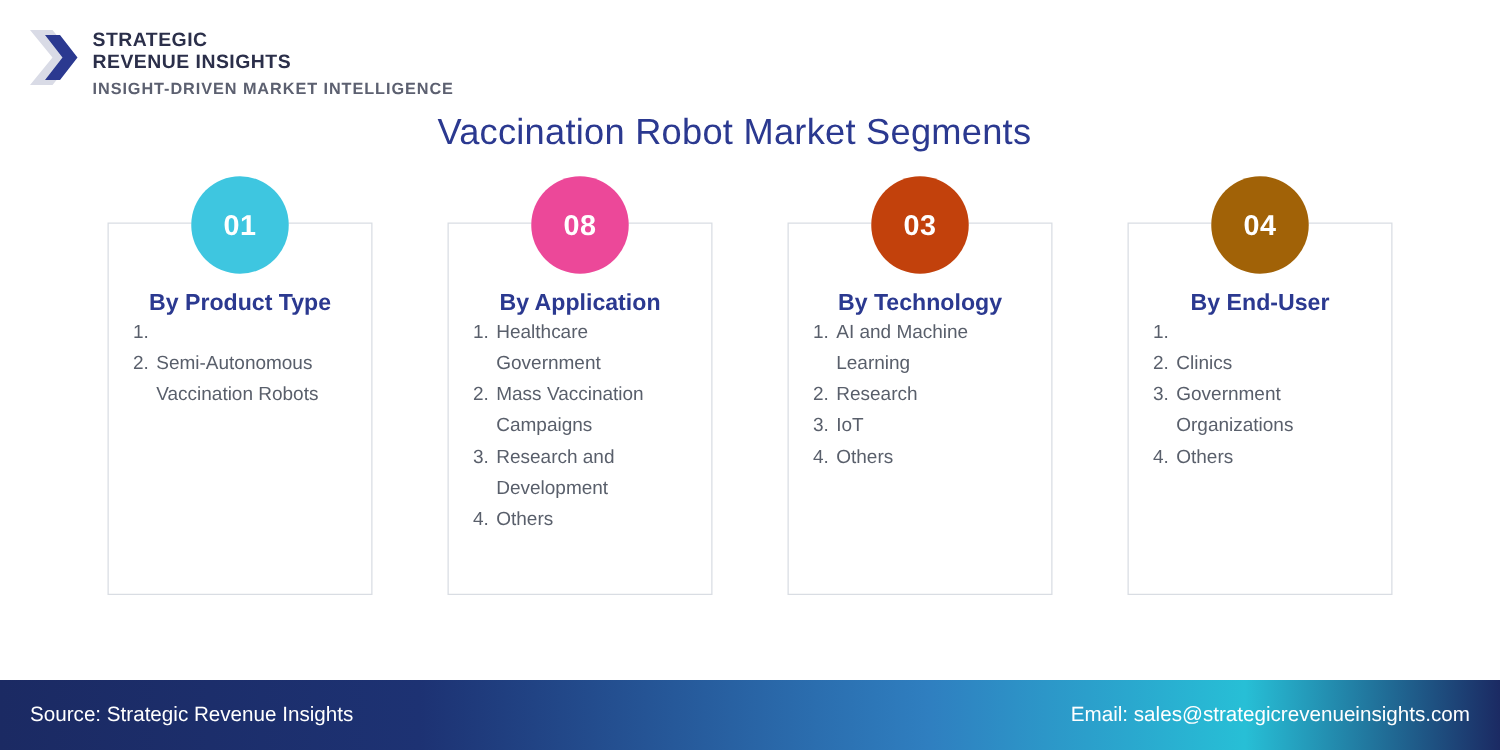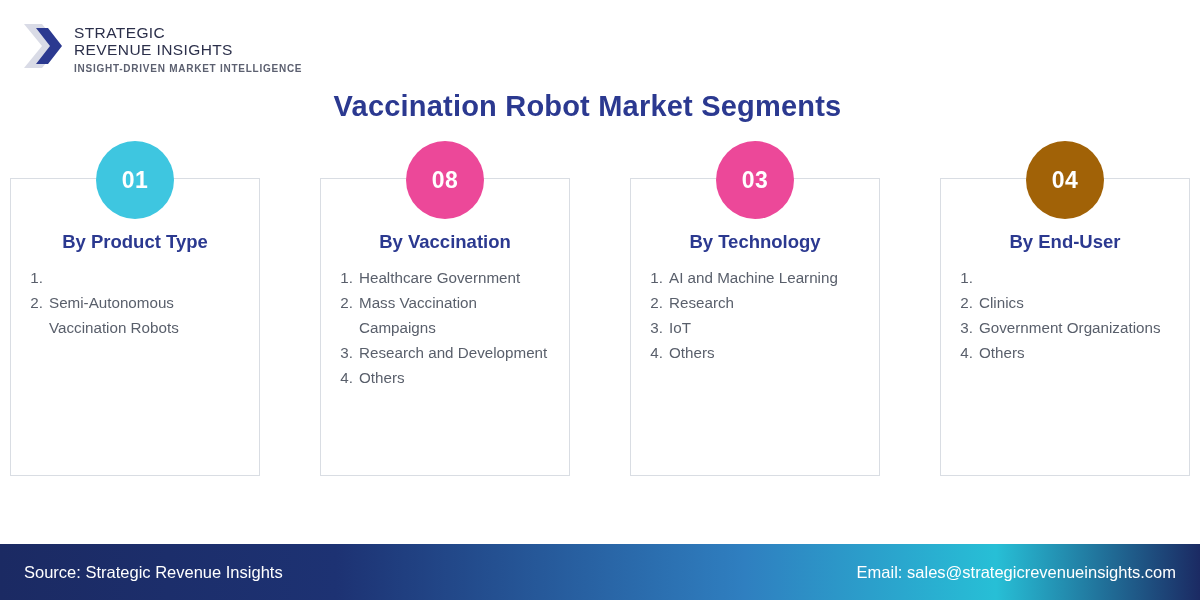--- a/index.html
+++ b/index.html
@@ -20,57 +20,57 @@
     position: absolute;
     left: 22px; top: 20px;
     display: flex;
     align-items: flex-start;
     gap: 10px;
   }
   .logo-mark { width: 42px; height: 52px; flex: none; }
   .logo-text { padding-top: 4px; }
   .logo-line1, .logo-line2 {
     font-size: 15.5px;
-    font-weight: normal;
+    font-weight: bold;
     letter-spacing: 0.4px;
     color: #2b2f4a;
     line-height: 17px;
   }
   .logo-tag {
     margin-top: 5px;
-    font-size: 10px;
+    font-size: 13px;
     letter-spacing: 0.75px;
     color: #5c6070;
     font-weight: bold;
   }
 
   
   .title {
     position: absolute;
     left: 0; top: 90px;
     width: 1175px;
     text-align: center;
     font-size: 29px;
-    font-weight: bold;
+    font-weight: normal;
     color: #2b3990;
     letter-spacing: 0.2px;
   }
 
   
   .cards {
     position: absolute;
     left: 0; top: 178px;
     width: 1200px;
     display: flex;
     justify-content: center;
     gap: 60px;
   }
   .card {
     position: relative;
-    width: 250px;
+    width: 212px;
     min-height: 298px;
     border: 1px solid #d9dde3;
     background: #ffffff;
     padding: 52px 16px 14px 16px;
   }
   .badge {
     position: absolute;
     top: -38px;
     left: 50%;
     transform: translateX(-50%);
@@ -82,21 +82,21 @@
     color: #ffffff;
     font-size: 23px;
     font-weight: bold;
     letter-spacing: 0.5px;
   }
   .card-title {
     text-align: center;
     font-size: 18.5px;
     font-weight: bold;
     color: #2b3990;
-    margin-bottom: 12px;
+    margin-bottom: 0;
   }
   .card-list {
     list-style: none;
     padding: 0;
     margin: 0;
   }
   .card-list li {
     display: flex;
     align-items: flex-start;
     font-size: 15.2px;
@@ -157,21 +157,21 @@
           </li>
         <li>
             <span class="li-num">2.</span>
             <span class="li-text">Semi-Autonomous Vaccination Robots</span>
           </li>
       </ul>
     </div>
 
     <div class="card">
       <div class="badge" style="background:#ec4899">08</div>
-      <div class="card-title">By Vaccination</div>
+      <div class="card-title">By Application</div>
       <ul class="card-list">
         <li>
             <span class="li-num">1.</span>
             <span class="li-text">Healthcare Government</span>
           </li>
         <li>
             <span class="li-num">2.</span>
             <span class="li-text">Mass Vaccination Campaigns</span>
           </li>
         <li>
@@ -179,21 +179,21 @@
             <span class="li-text">Research and Development</span>
           </li>
         <li>
             <span class="li-num">4.</span>
             <span class="li-text">Others</span>
           </li>
       </ul>
     </div>
 
     <div class="card">
-      <div class="badge" style="background:#ec4899">03</div>
+      <div class="badge" style="background:#c2410c">03</div>
       <div class="card-title">By Technology</div>
       <ul class="card-list">
         <li>
             <span class="li-num">1.</span>
             <span class="li-text">AI and Machine Learning</span>
           </li>
         <li>
             <span class="li-num">2.</span>
             <span class="li-text">Research</span>
           </li>

